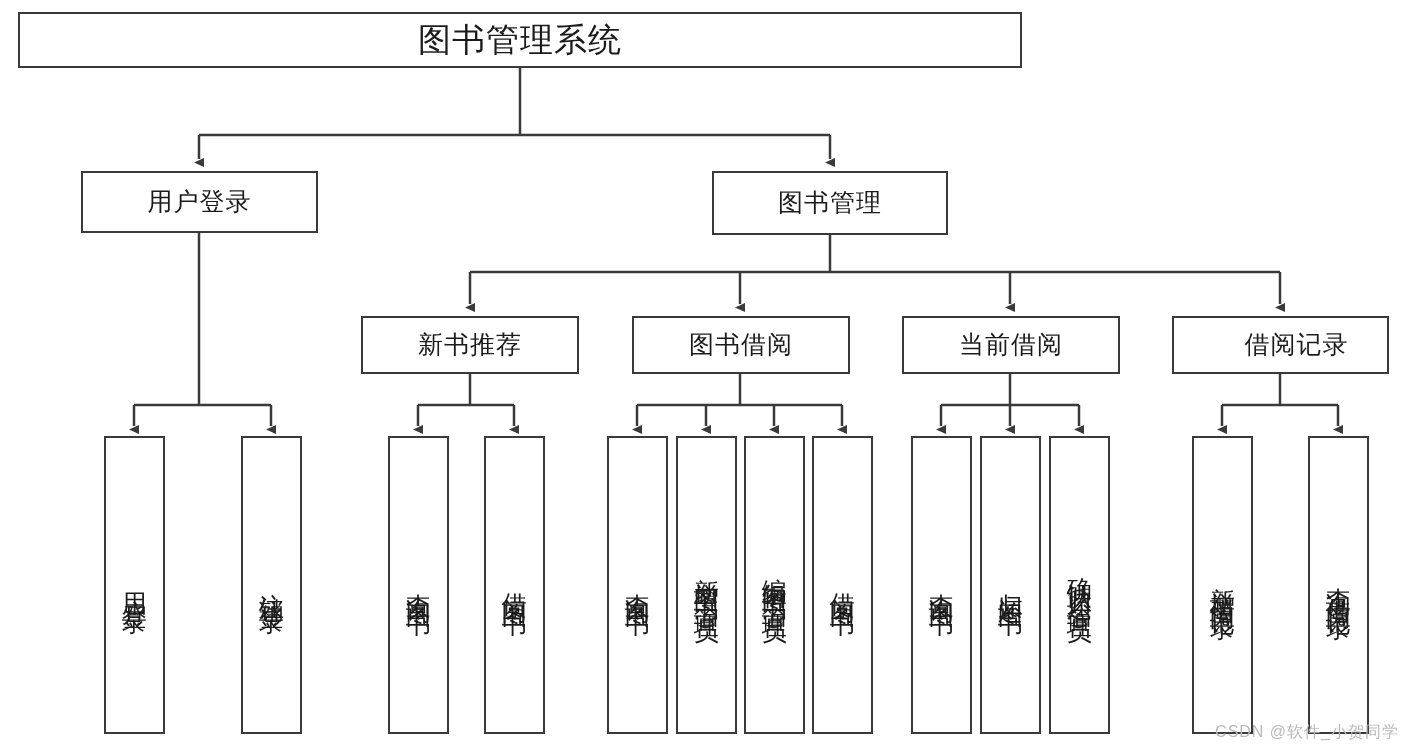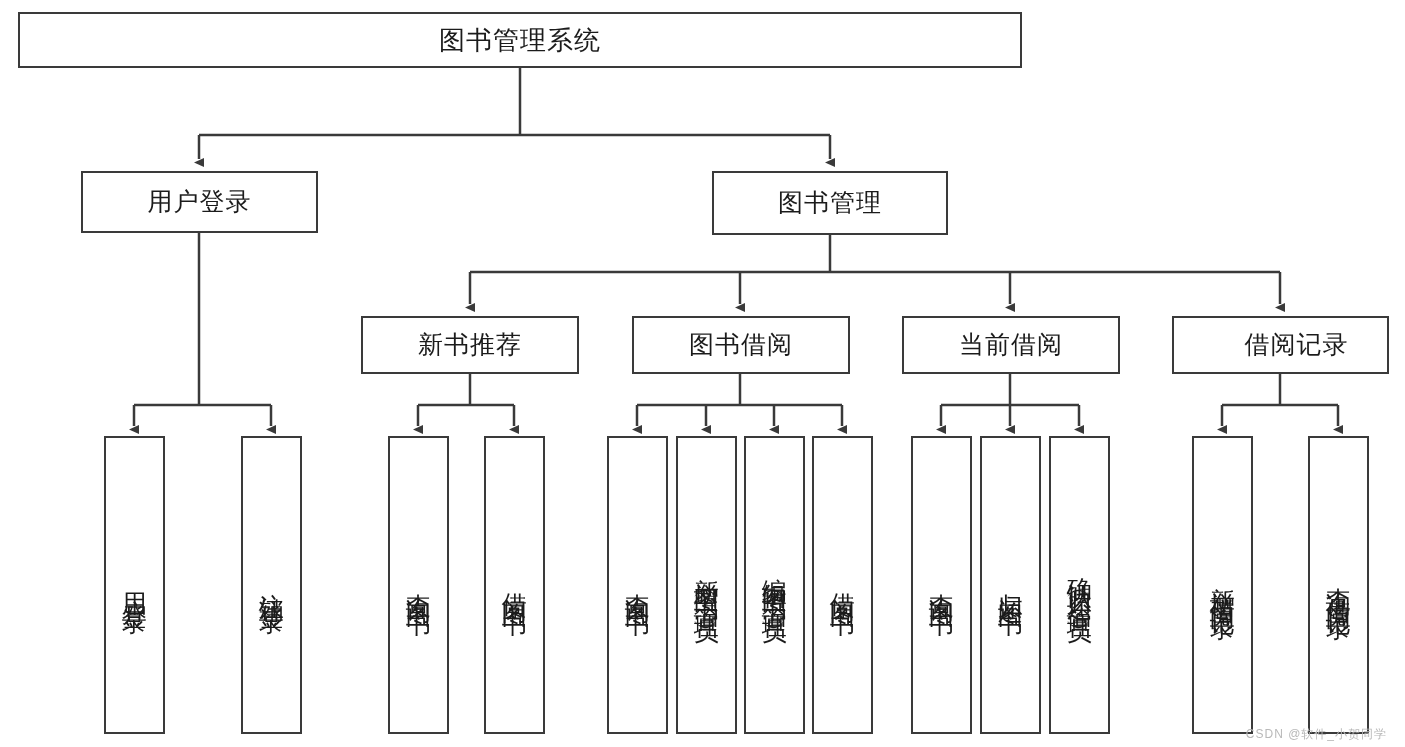--- a/index.html
+++ b/index.html
@@ -29,44 +29,44 @@
     display:flex;
     align-items:center;
     justify-content:center;
     color:#1b1b1b;
   }
   .node.horiz{
     font-size:25px;
     letter-spacing:1px;
     line-height:1.1;
   }
-  .node.root{ font-size:26px; }
+  .node.root{ font-size:33px; }
   .node.vert{
     writing-mode:vertical-rl;
     text-orientation:upright;
     font-size:25px;
     letter-spacing:6px;
     line-height:1.05;
     padding:6px 0;
     align-items:center;
     justify-content:center;
     text-align:center;
   }
   .node.vert .vtxt{
     writing-mode:vertical-rl;
     text-orientation:upright;
     white-space:normal;
     max-height:282px;
     display:block;
   }
   .watermark{
     position:absolute;
-    right:18px;
+    right:6px;
     bottom:4px;
-    font-size:12px;
+    font-size:16px;
     color:#b9b9b9;
     letter-spacing:1px;
     white-space:nowrap;
     user-select:none;
   }
 </style>
 </head>
 <body>
 
 <div id="canvas">

